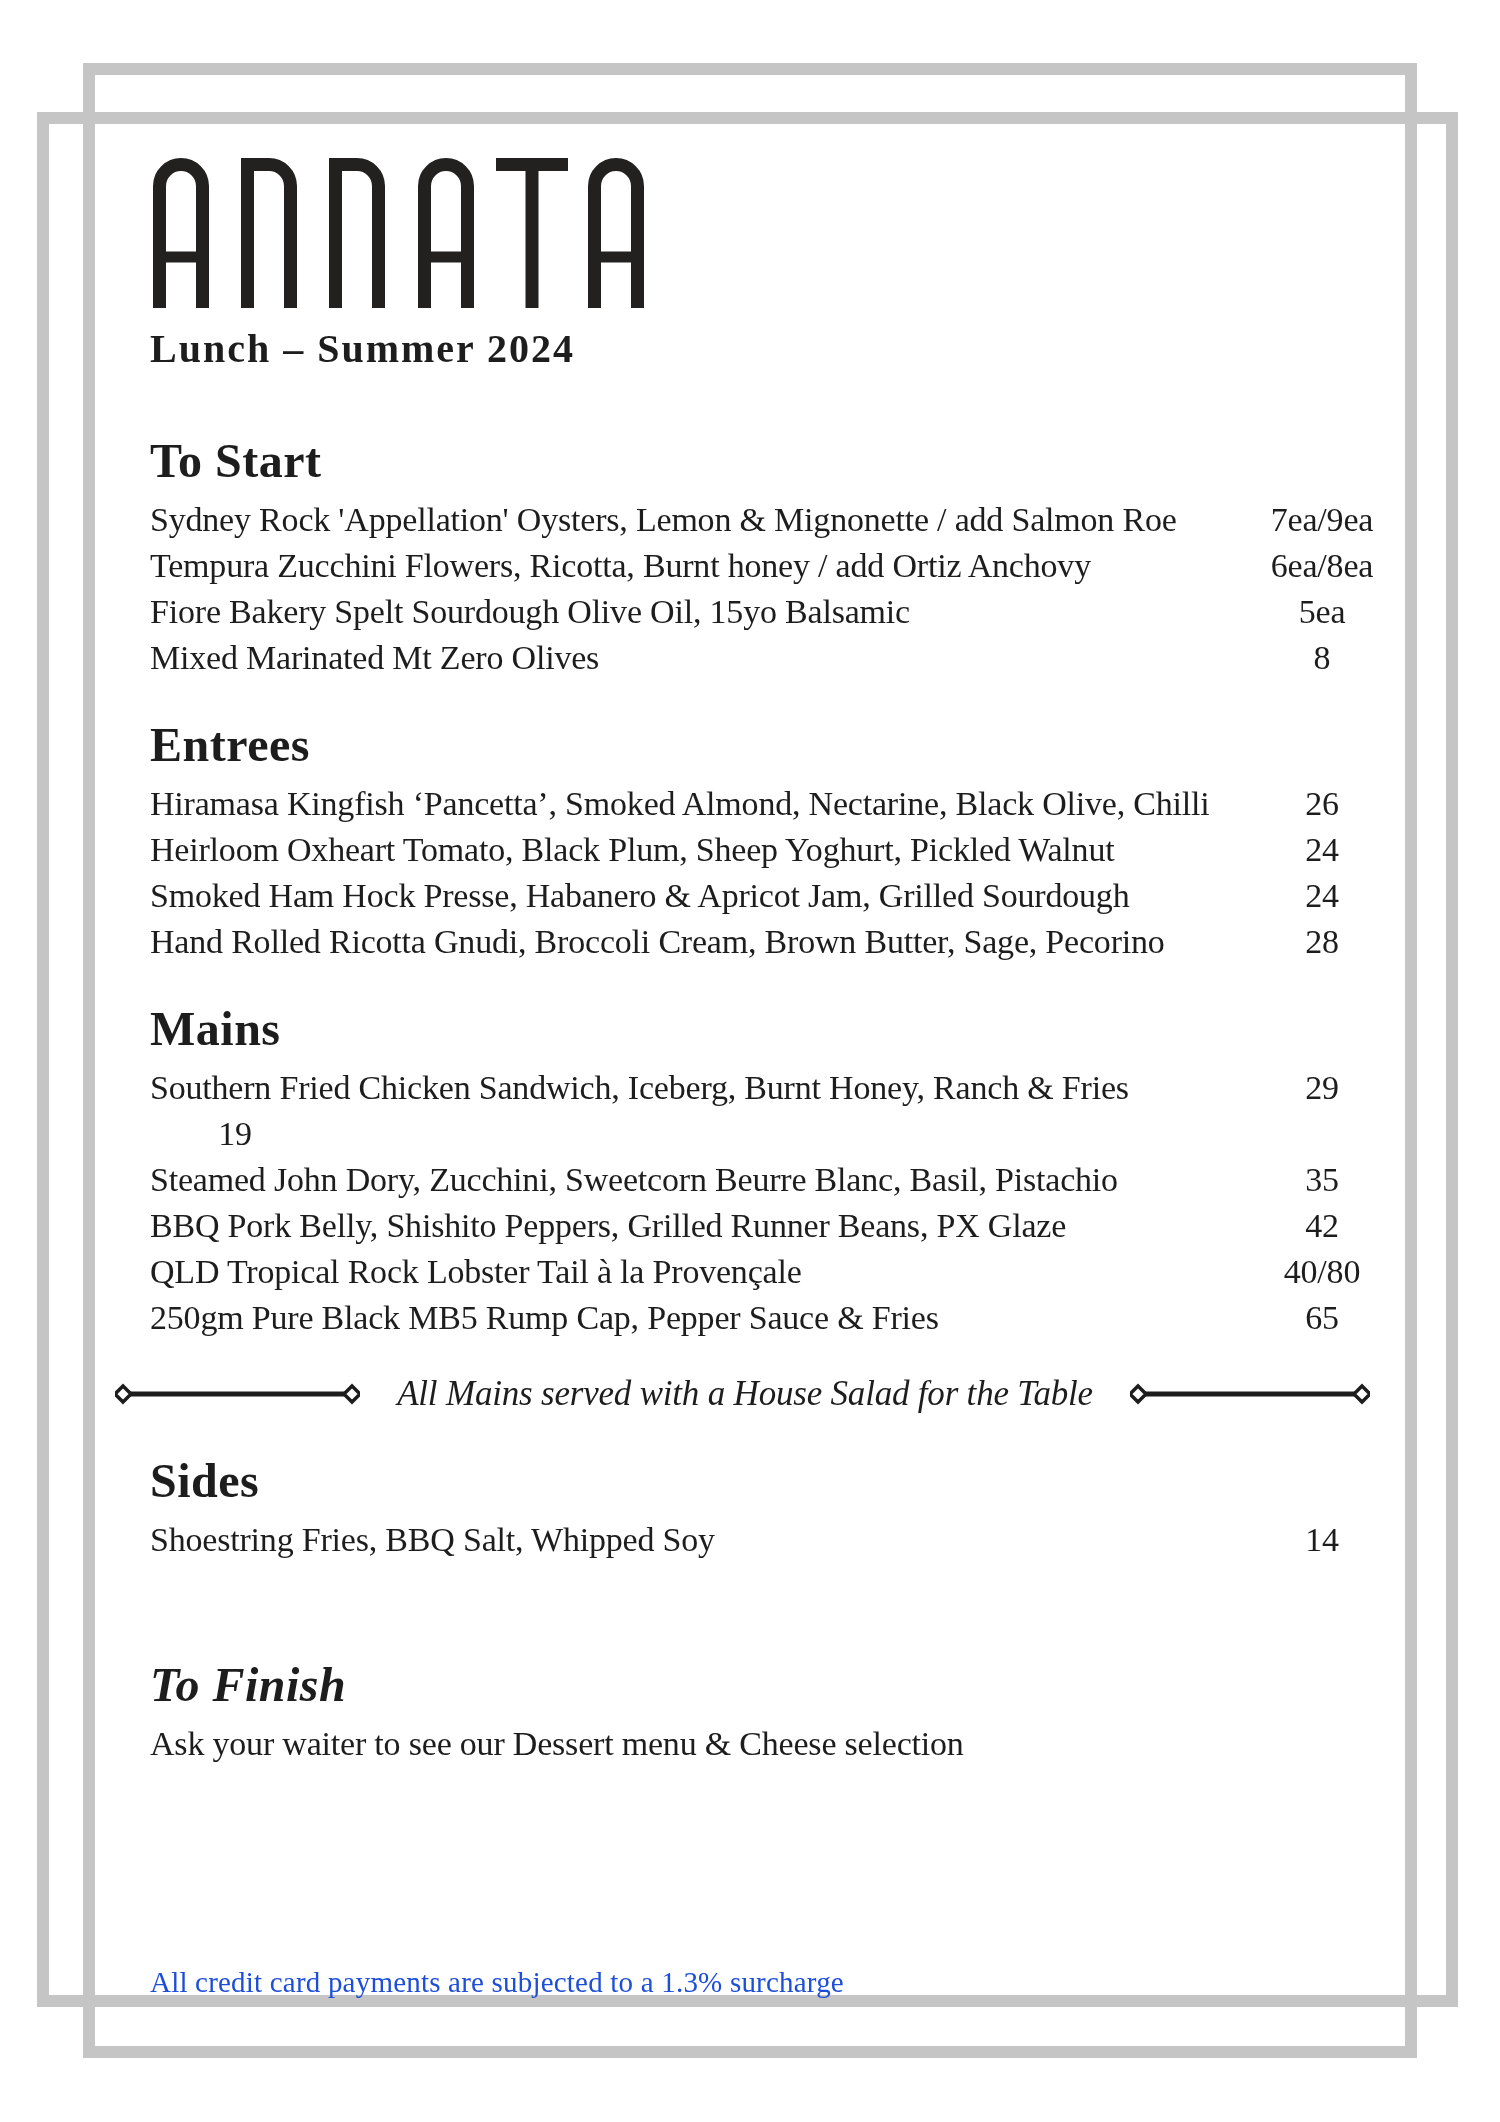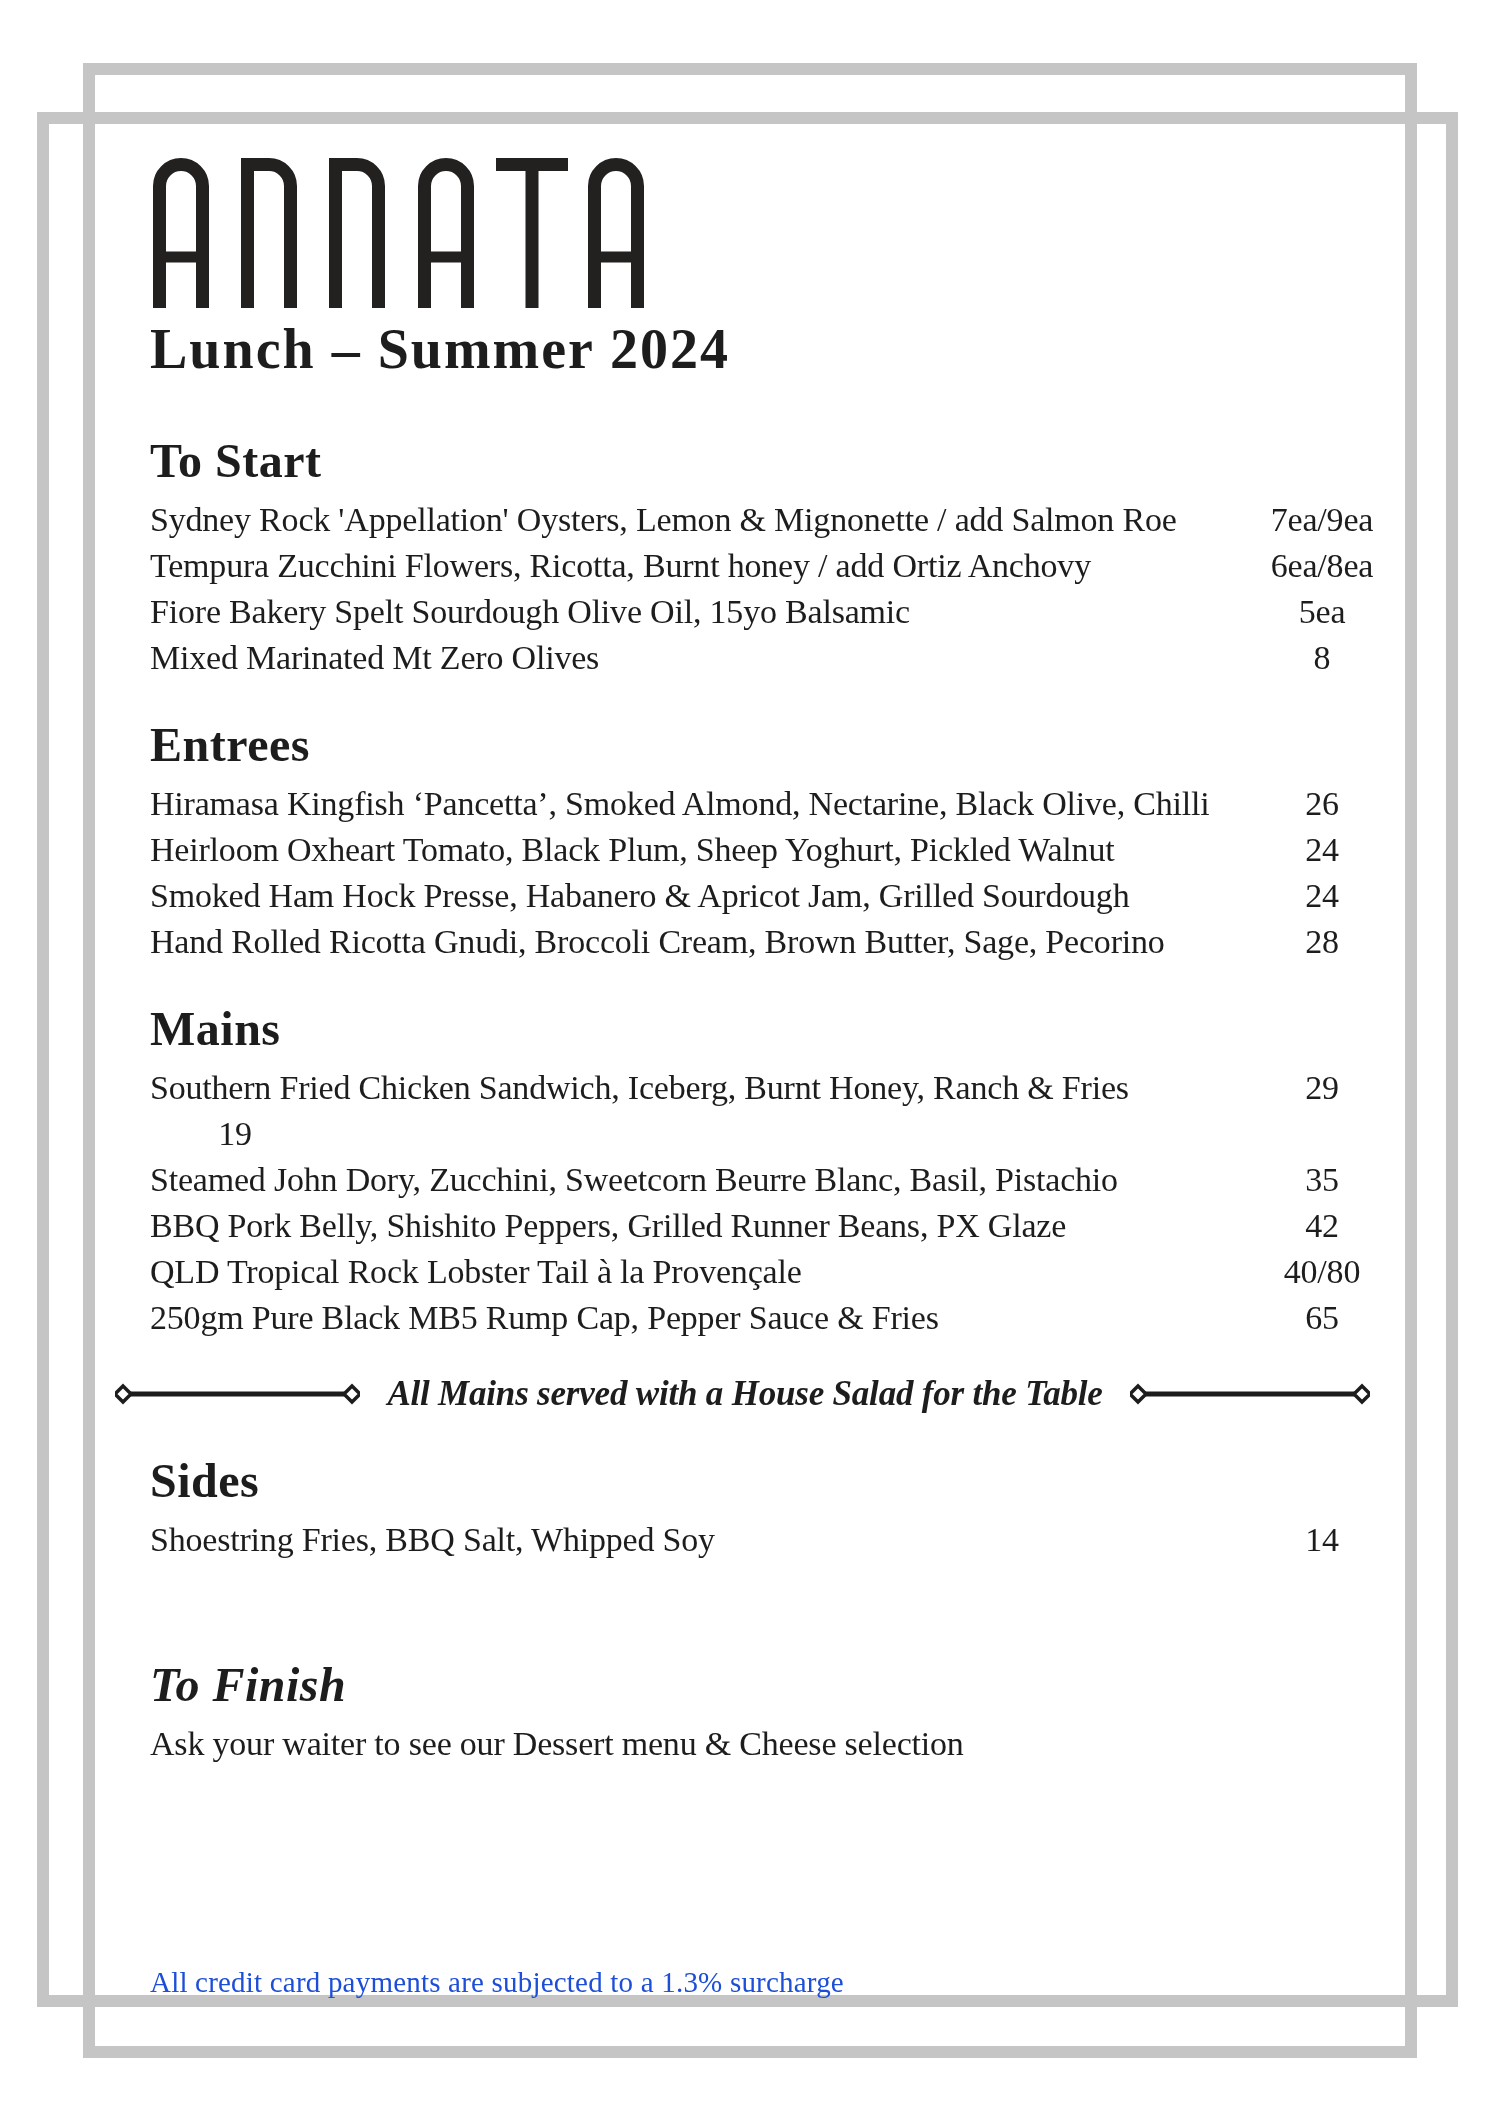--- a/index.html
+++ b/index.html
@@ -12,39 +12,39 @@
   .frame-tall{left:83px;top:63px;width:1334px;height:1995px;}
   .frame-wide{left:37px;top:112px;width:1421px;height:1895px;}
 
   .content{position:absolute;left:150px;top:158px;width:1257px;}
 
   .logo{display:block;}
   .logo svg{display:block;}
   .sr-only{position:absolute;width:1px;height:1px;overflow:hidden;clip:rect(0 0 0 0);white-space:nowrap;}
 
   .subtitle{
-    font-weight:bold;font-size:56px;line-height:52px;margin-top:15px;
+    font-weight:bold;font-size:40px;line-height:52px;margin-top:15px;
     letter-spacing:2px;
   }
 
   .section h2{
     font-size:48px;line-height:48px;font-weight:bold;
     margin:40px 0 12px 0;letter-spacing:.5px;
   }
   .section-start h2{margin-top:62px;}
   .section-finish h2{margin-top:98px;font-style:italic;}
 
   .menu-list{margin:0;padding:0;list-style:none;}
   .menu-row{display:flex;align-items:baseline;line-height:46px;font-size:34px;letter-spacing:-.2px;}
   .menu-row .dish{flex:1 1 auto;white-space:nowrap;}
   .menu-row .price{flex:0 0 170px;text-align:center;white-space:nowrap;}
 
   .divider{
     margin:30px 0 0 -35px;width:1255px;height:46px;
-    display:flex;align-items:center;justify-content:space-between;font-weight:bold;
+    display:flex;align-items:center;justify-content:space-between;
   }
   .divider .note{
     font-style:italic;font-size:35px;white-space:nowrap;padding:0 12px;
     letter-spacing:-.2px;
   }
   .divider svg{flex:0 0 auto;display:block;}
 
   .finish-text{font-size:34px;line-height:46px;margin:2px 0 0 0;letter-spacing:-.2px;}
 
   .footer{

